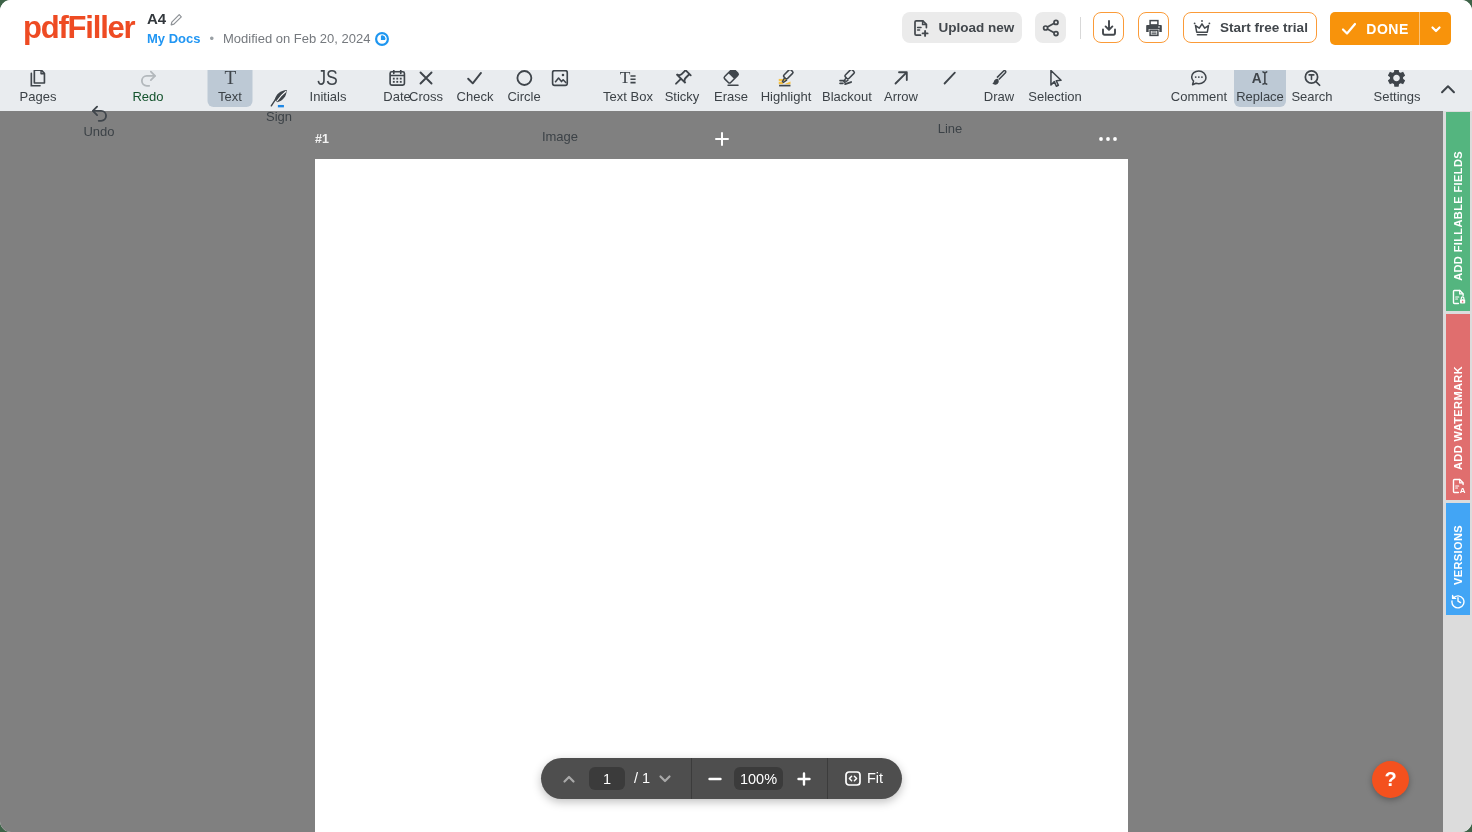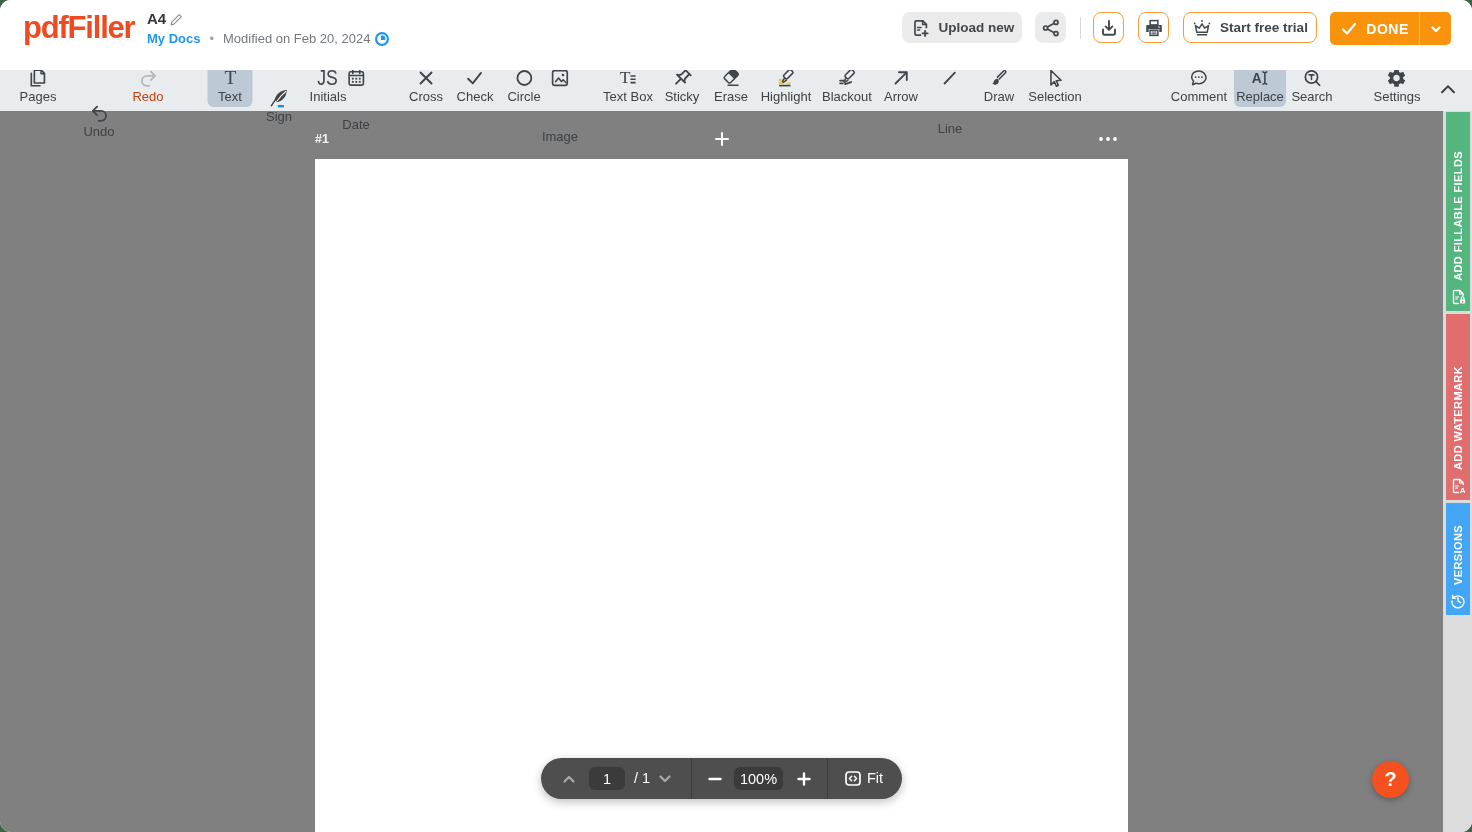--- a/index.html
+++ b/index.html
@@ -15,21 +15,21 @@
 .t2 .clk { margin-left:5px; }
 .hbtn { position:absolute; top:12px; height:31px; display:flex; align-items:center; justify-content:center; border-radius:8px; font-size:13.5px; font-weight:bold; color:#42474c; }
 .gray-btn { background:#ebebeb; }
 .obtn { background:#fff; border:1.5px solid #fb9b38; }
 .hdiv { position:absolute; left:1080px; top:17px; width:1px; height:22px; background:#d8d8d8; }
 
 .tbar { position:absolute; left:0; top:58px; width:1472px; height:53px; background:#e9ecef; }
 .ti { position:absolute; top:0; transform:translateX(-50%); display:flex; flex-direction:column; align-items:center; white-space:nowrap; }
 .ti svg { margin-top:9px; }
 .ti .lb { font-size:13px; line-height:14px; margin-top:1px; color:#3c4247; }
-.ti .lb.gray { color:#c2410c; }
+.ti .lb.gray { color:#14532d; }
 .ti.sel { top:4px; height:45px; background:#bdc9d5; border-radius:6px; }
 .ti.sel svg { margin-top:5px; }
 
 .main { position:absolute; left:0; top:111px; width:1443px; height:721px; background:#808080; }
 .rcol { position:absolute; left:1443px; top:111px; width:29px; height:721px; background:#dcdcdc; }
 .page { position:absolute; left:315px; top:48px; width:813px; height:673px; background:#fff; }
 .p1 { position:absolute; left:315px; top:21px; font-size:12.5px; font-weight:bold; color:#f2f2f2; }
 .padd { position:absolute; left:714px; top:20px; }
 .pdots { position:absolute; left:1099px; top:26px; }
 
@@ -165,21 +165,21 @@
           <path d="M10.8 20.9h6.6" stroke="#1e88e5" stroke-width="2.6" stroke-linecap="butt"></path>
         </svg>
         <div class="lb">Sign</div>
       </div>
 <div class="ti" style="left:328px;">
         <svg width="22" height="22" viewBox="0 0 24 24" fill="none">
           <text x="14.6" y="19.8" font-family="Liberation Sans" font-size="23.5" fill="#3f454b" text-anchor="middle" transform="scale(.82 1)">JS</text>
         </svg>
         <div class="lb">Initials</div>
       </div>
-<div class="ti" style="left:356px;gap:28px;">
+<div class="ti" style="left:397px;">
         <svg width="22" height="22" viewBox="0 0 24 24" fill="none">
           <rect x="4.2" y="5.2" width="15.6" height="14.6" rx="1.8" stroke="#3f454b" stroke-width="1.8"></rect>
           <path d="M8.2 3v4M15.8 3v4" stroke="#3f454b" stroke-width="1.8" stroke-linecap="round"></path>
           <path d="M4.5 9.3h15" stroke="#3f454b" stroke-width="1.6"></path>
           <g fill="#3f454b">
             <rect x="7.2" y="11.7" width="2" height="2"></rect>
             <rect x="11" y="11.7" width="2" height="2"></rect>
             <rect x="14.8" y="11.7" width="2" height="2"></rect>
             <rect x="7.2" y="15.2" width="2" height="2"></rect>
             <rect x="11" y="15.2" width="2" height="2"></rect>

